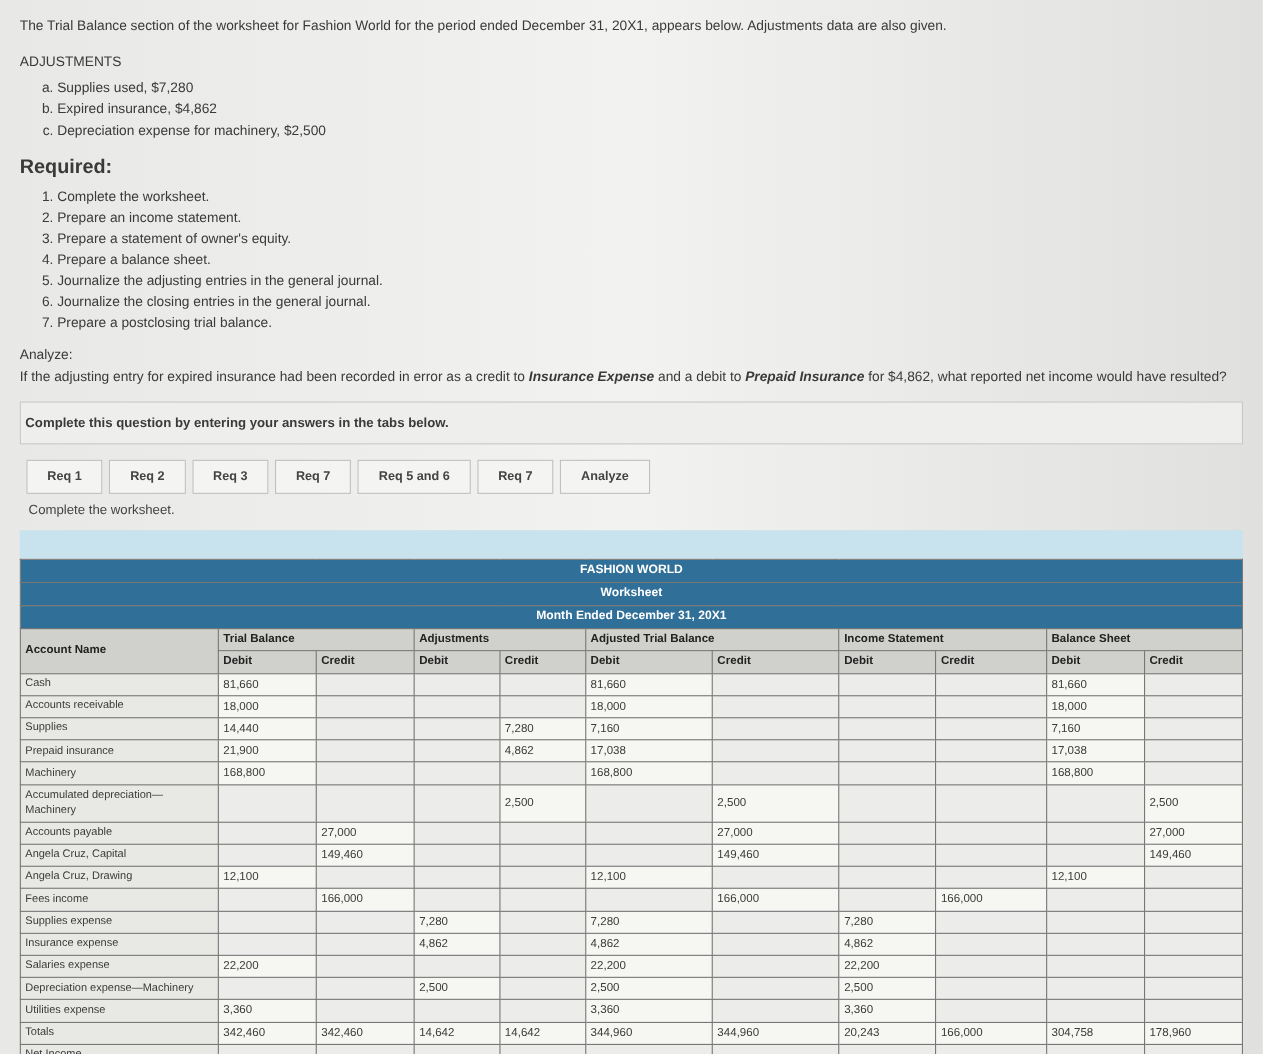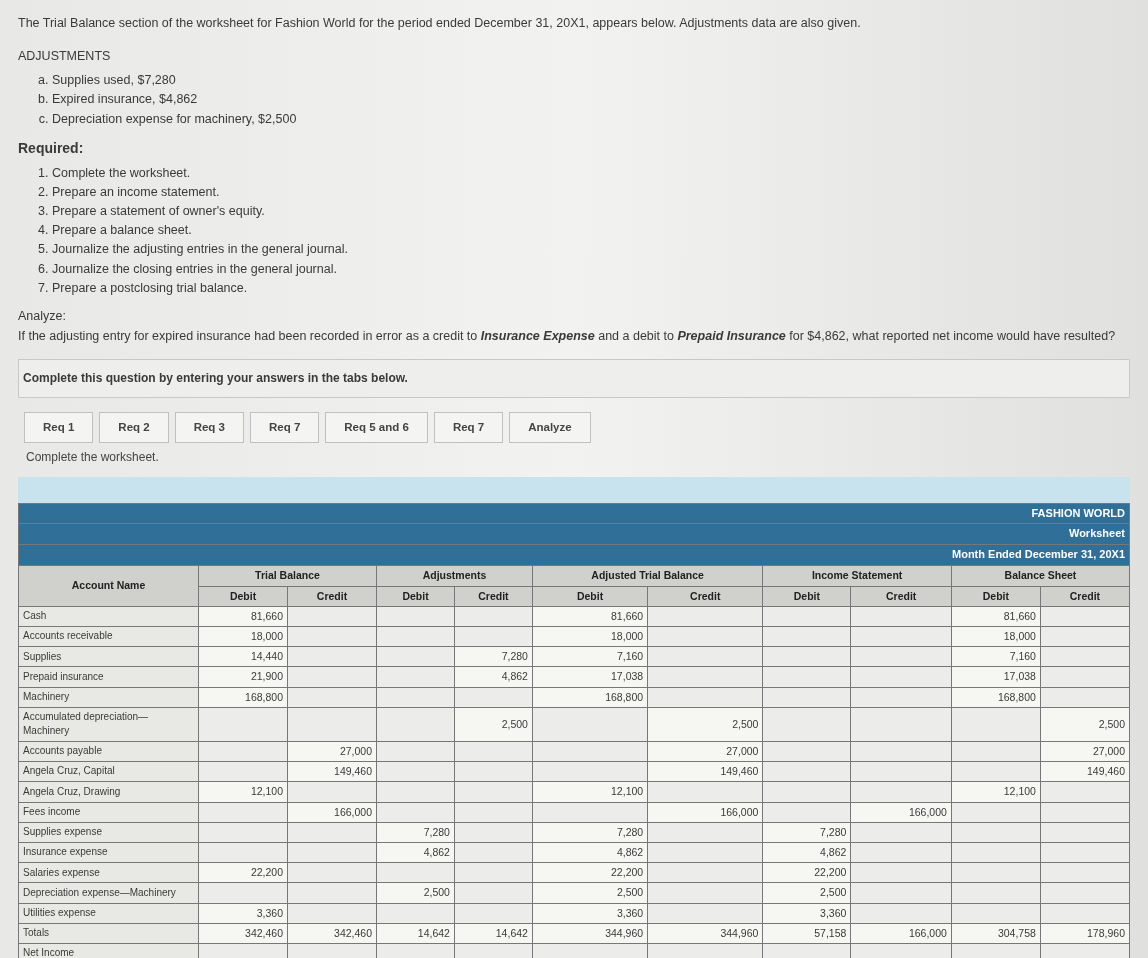--- a/index.html
+++ b/index.html
@@ -10,21 +10,21 @@
     width: 1148px;
     min-height: 958px;
     padding: 14px 18px;
     font-size: 12.5px;
     line-height: 1.45;
   }
   .intro { margin-bottom: 15px; }
   .adjust-h { margin-bottom: 6px; font-weight: normal; }
   .adjust-list, .req-list { margin-left: 34px; margin-bottom: 10px; }
   .adjust-list li, .req-list li { margin-bottom: 1px; }
-  .req-h { margin-bottom: 6px; font-weight: bold; font-size: 14px; }
+  .req-h { margin-bottom: 6px; font-weight: bold; font-size: 18px; }
   .section-h { font-weight: normal; margin-bottom: 2px; }
   .question-box {
     border: 1px solid #c8c8c8;
     background: #eeeeec;
     padding: 10px 4px;
     margin: 14px 0;
     font-weight: bold;
     font-size: 12px;
   }
   .tabs { display: flex; margin: 14px 0 6px 6px; font-weight: bold; }
@@ -43,24 +43,24 @@
     border-collapse: collapse;
     width: 100%;
     font-size: 11px;
     background: #f0f0ee;
   }
   table.sheet th, table.sheet td {
     border: 1px solid #777;
     padding: 2px 4px;
     height: 18px;
   }
-  .hdr-blue { background: #2f6f98; color: #fff; text-align: right; font-weight: bold; }
-  .hdr-grey { background: #d0d0cc; color: #222; text-align: center; font-weight: bold; font-size: 10.5px; }
+  .hdr-blue { background: #2f6f98; color: #fff; text-align: center; font-weight: bold; }
+  .hdr-grey { background: #d0d0cc; color: #222; text-align: left; font-weight: bold; font-size: 10.5px; }
   td.nm { background: #e8e8e4; font-size: 10px; }
-  td.num { text-align: right; background: #f6f6f2; font-size: 10.5px; padding-right:3px; }
+  td.num { text-align: left; background: #f6f6f2; font-size: 10.5px; padding-right:3px; }
   td.empty { background: #ececea; }
 </style>
 </head>
 <body>
 
 <div class="intro">The Trial Balance section of the worksheet for Fashion World for the period ended December 31, 20X1, appears below. Adjustments data are also given.</div>
 
 <div class="adjust-h">ADJUSTMENTS</div>
 <ol class="adjust-list" type="a">
   <li>Supplies used, $7,280</li>
@@ -329,21 +329,21 @@
         <td class="empty"></td>
       </tr>
       <tr>
         <td class="nm">Totals</td>
         <td class="num">342,460</td>
         <td class="num">342,460</td>
         <td class="num">14,642</td>
         <td class="num">14,642</td>
         <td class="num">344,960</td>
         <td class="num">344,960</td>
-        <td class="num">57,158</td>
+        <td class="num">20,243</td>
         <td class="num">166,000</td>
         <td class="num">304,758</td>
         <td class="num">178,960</td>
       </tr>
       <tr>
         <td class="nm">Net Income</td>
         <td class="empty"></td>
         <td class="empty"></td>
         <td class="empty"></td>
         <td class="empty"></td>

